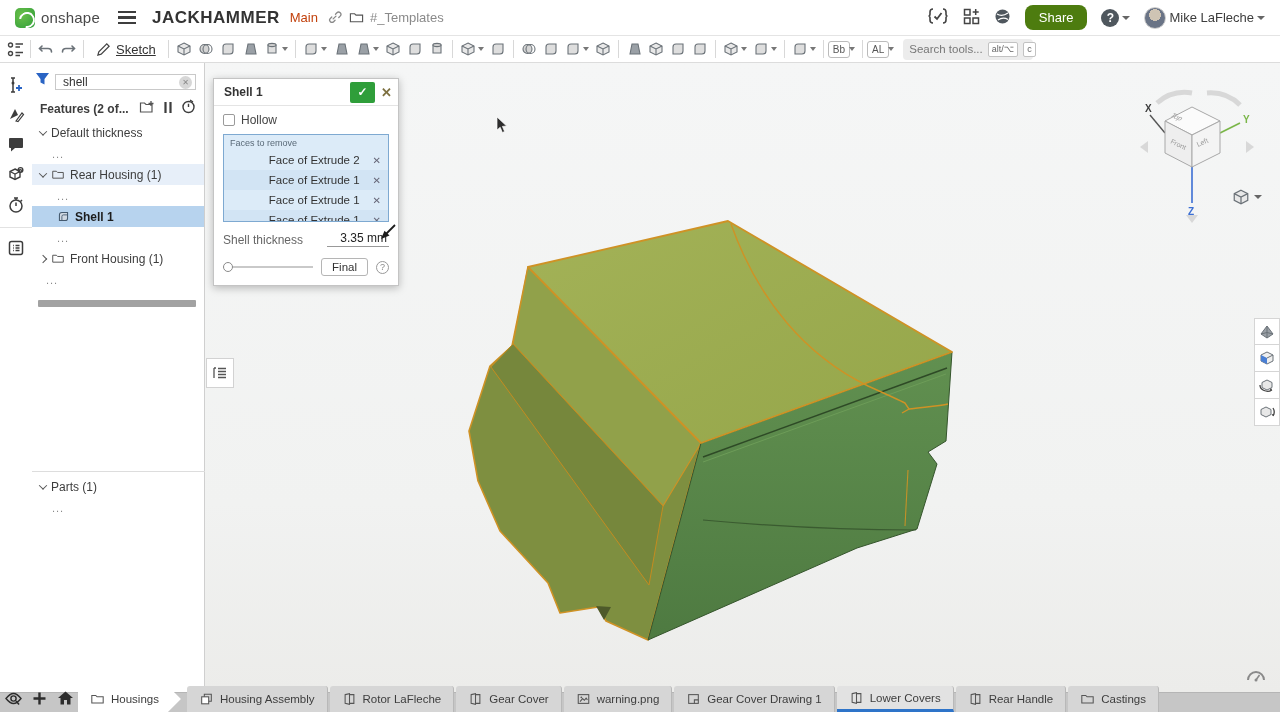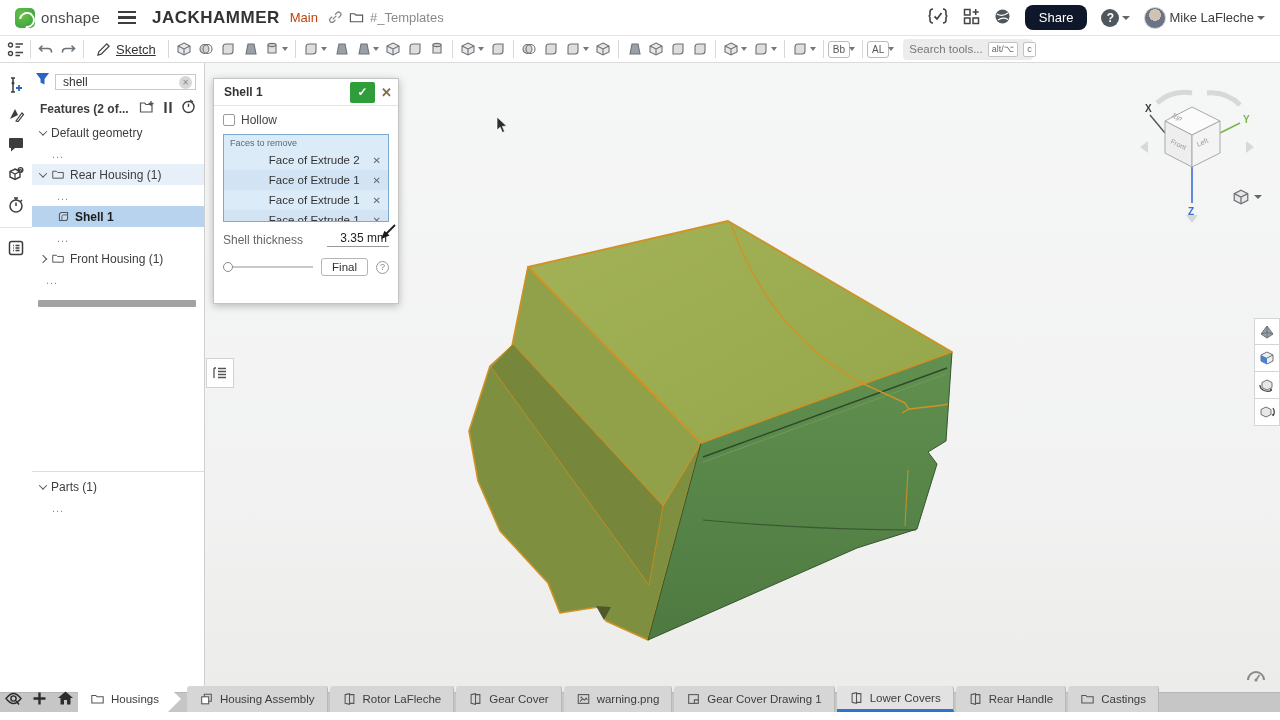--- a/index.html
+++ b/index.html
@@ -16,21 +16,21 @@
   .logo-text { font-size:15px; color:#4a4a4a; letter-spacing:.2px; margin-right:18px; }
   .hamburger { width:18px; height:13px; border-top:2.5px solid #3d3d3d; border-bottom:2.5px solid #3d3d3d;
     position:relative; margin-right:16px; cursor:pointer; }
   .hamburger::after { content:""; position:absolute; left:0; top:3.2px; width:100%; height:2.5px; background:#3d3d3d; }
   .doc-title { font-size:17px; font-weight:bold; color:#333; letter-spacing:.5px; margin-right:10px; }
   .workspace { font-size:13px; color:#c2410c; margin-right:10px; }
   .tb-ic { color:#8a8a8a; margin-right:6px; display:flex; align-items:center; }
   .folder-name { font-size:13px; color:#8a8a8a; }
   #topbar-right { margin-left:auto; display:flex; align-items:center; gap:14px; }
   .glyph-ic { font-size:13px; color:#4a4a4a; letter-spacing:-1px; }
-  .share-btn { background:#0f172a; color:#fff; font-size:13px; padding:5px 14px; border-radius:8px;
+  .share-btn { background:#4d7c0f; color:#fff; font-size:13px; padding:5px 14px; border-radius:8px;
     border:none; cursor:pointer; }
   .help-wrap { display:flex; align-items:center; gap:3px; }
   .help-circle { width:18px; height:18px; border-radius:50%; background:#4f575e; color:#fff;
     font-size:12px; font-weight:bold; display:flex; align-items:center; justify-content:center; }
   .avatar { width:22px; height:22px; border-radius:50%;
     background:radial-gradient(circle at 50% 35%, #cfc4b4 0 35%, #6a7486 36% 100%); border:1px solid #ccc; }
   .user-name { font-size:13px; color:#3d3d3d; }
   .caret { width:0; height:0; border-left:4px solid transparent; border-right:4px solid transparent;
     border-top:4px solid #666; display:inline-block; }
 
@@ -105,21 +105,21 @@
   
   #dialog { position:absolute; left:213px; top:78px; width:186px; background:#fff; z-index:40;
     border:1px solid #c4c4c4; box-shadow:0 2px 8px rgba(0,0,0,.25); }
   .dlg-head { height:27px; display:flex; align-items:center; padding:0 6px 0 10px;
     border-bottom:1px solid #e4e4e4; }
   .dlg-title { font-size:12px; font-weight:bold; color:#333; flex:1; }
   .dlg-ok { width:25px; height:21px; background:#2f9e3a; color:#fff; border:none; border-radius:2px;
     font-size:12px; font-weight:bold; cursor:pointer; margin-right:6px; display:flex; align-items:center;
     justify-content:center; }
   .dlg-close { background:none; border:none; color:#7d7040; font-size:13px; font-weight:bold; cursor:pointer; }
-  .dlg-body { padding:7px 9px 27px; }
+  .dlg-body { padding:7px 9px 9px; }
   .chk-row { display:flex; align-items:center; gap:6px; margin-bottom:7px; cursor:pointer; }
   .chk { width:12px; height:12px; border:1px solid #9a9a9a; border-radius:2px; background:#fff; flex:none; }
   .chk-label { font-size:12px; color:#444; }
   .faces-box { border:1px solid #7ea9d1; background:#dcebf8; height:88px; overflow:hidden; }
   .faces-head { font-size:9px; color:#5a6a78; padding:3px 6px 2px; }
   .face-row { height:20px; display:flex; align-items:center; justify-content:flex-end;
     padding:0 7px; font-size:11.5px; color:#333;gap:13px; }
   .face-row:nth-child(odd) { background:#d2e4f4; }
   .face-x { color:#667; font-size:10px; cursor:pointer; }
   .thick-row { display:flex; align-items:flex-end; justify-content:space-between; margin-top:9px;
@@ -495,21 +495,21 @@
     <span>
       <svg width="15" height="15" viewBox="0 0 15 15">
           <circle cx="7.5" cy="8" r="5.5" fill="none" stroke="#3d3d3d" stroke-width="1.4"></circle>
           <path d="M7.5 8 L7.5 4.8 M9 1 L12 3" stroke="#3d3d3d" stroke-width="1.4"></path>
         </svg>
     </span>
   </div>
 
   <div class="tree-row">
     <span class="chev down"></span>
-    <span>Default geometry</span>
+    <span>Default thickness</span>
   </div>
   <div class="tree-row indent1">
     <span class="tree-ellipsis">...</span>
   </div>
   <div class="tree-row hl">
     <span class="chev down"></span>
     <svg width="14" height="13">
         <use href="#sym-folder"></use>
       </svg>
     <span>Rear Housing (1)</span>

